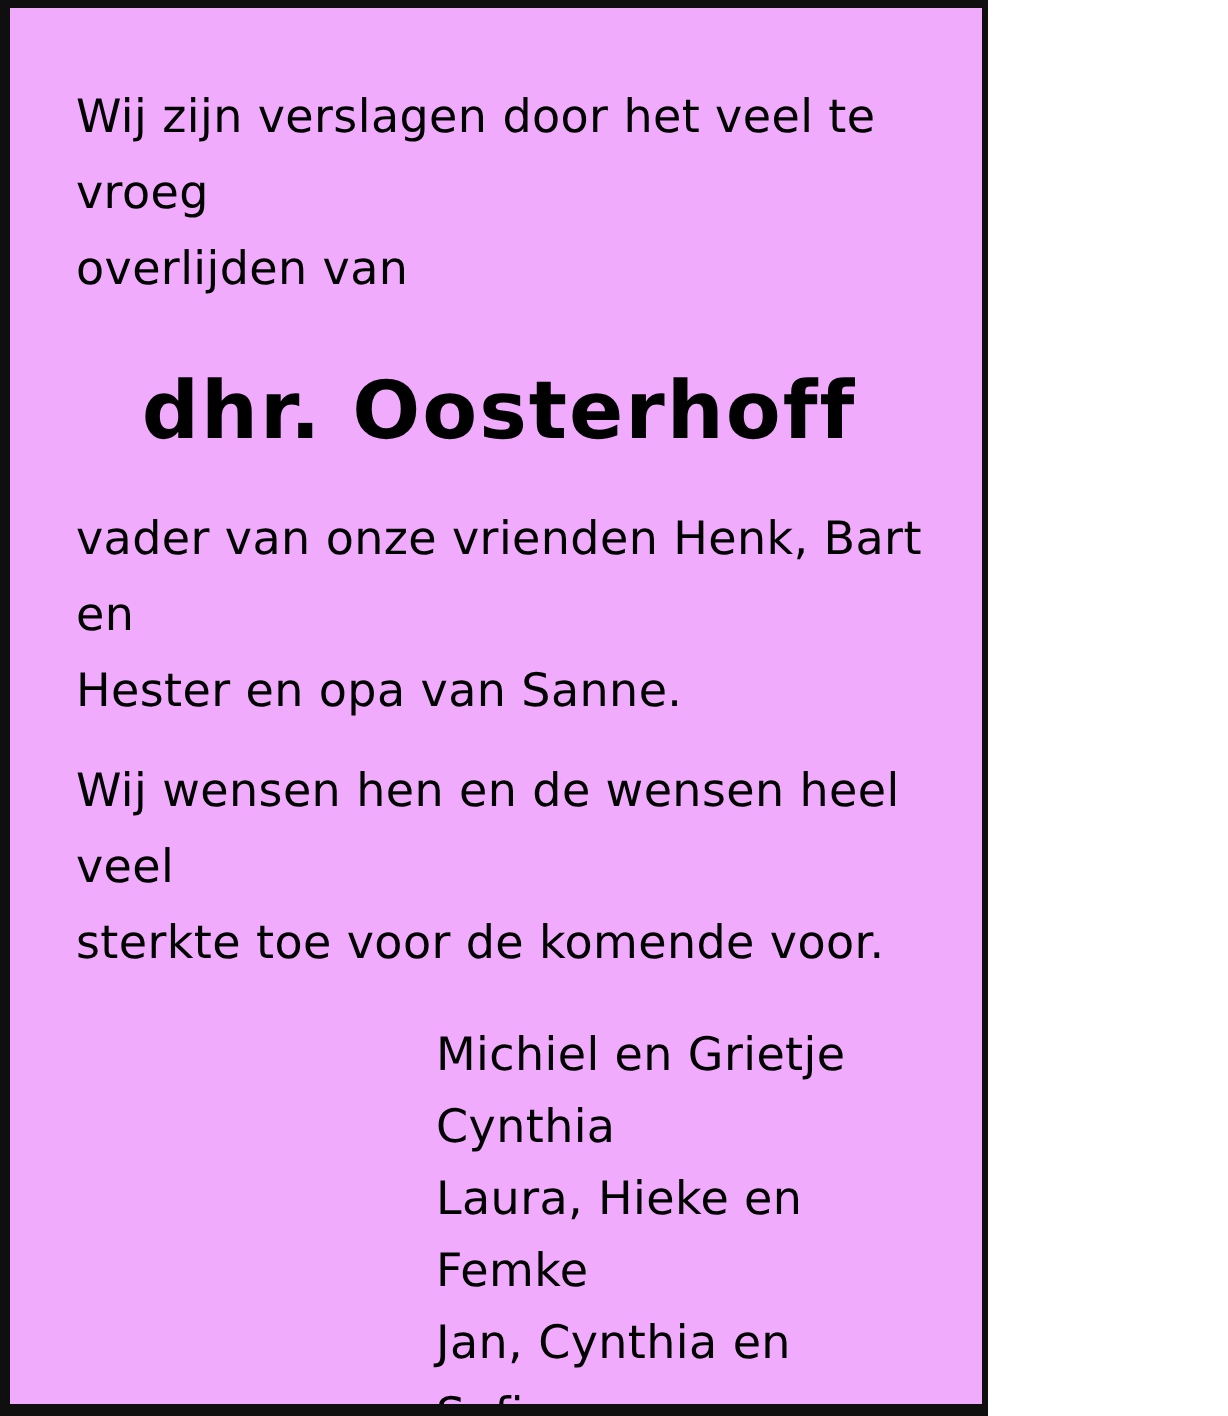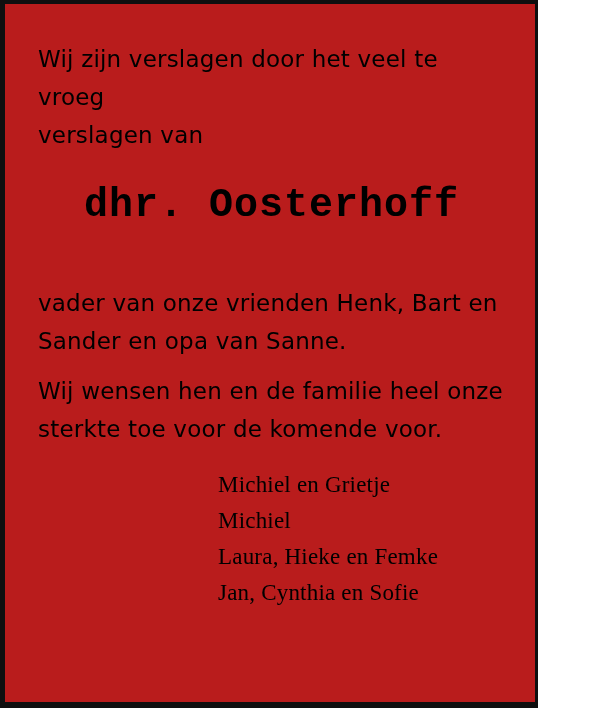--- a/index.html
+++ b/index.html
@@ -2,24 +2,24 @@
 <html><head>
 <meta charset="utf-8">
 <style>
   html, body {
     margin: 0;
     padding: 0;
     background: #ffffff;
   }
   .page {
     position: relative;
-    width: 538px;
+    width: 494px;
     height: 708px;
     box-sizing: border-box;
-    background: #b91c1c;
+    background: #f0abfc;
     border-style: solid;
     border-color: #0f0f0f;
     border-width: 4px 3px 6px 5px;
     overflow: hidden;
     font-family: "DejaVu Sans", sans-serif;
     color: #000000;
   }
   .content {
     position: relative;
     padding: 36px 30px 0 33px;
@@ -31,67 +31,65 @@
     letter-spacing: 0.2px;
   }
   .intro { margin: 0; }
   .deceased {
     margin: 28px 0 0 0;
     font-size: 40px;
     line-height: 48px;
     font-weight: bold;
     text-align: center;
     letter-spacing: 1px;
-    font-family: Liberation Mono, monospace;
   }
-  .para-1 { margin-top: 54px; }
+  .para-1 { margin-top: 21px; }
   .para-2 { margin-top: 12px; }
   .signatures {
     margin: 19px 0 0 180px;
   }
   .signature-line {
     font-size: 23px;
     line-height: 36px;
     letter-spacing: 0.2px;
-    font-family: Liberation Serif, serif;
   }
   .logo {
     position: absolute;
     left: 548px;
     top: 640px;
     width: 50px;
     height: 60px;
   }
 </style>
 </head>
 <body>
 
 <div class="page">
   <div class="content">
 
     <div class="intro">
       <div>Wij zijn verslagen door het veel te vroeg</div>
-      <div>verslagen van</div>
+      <div>overlijden van</div>
     </div>
 
     <h1 class="deceased">dhr. Oosterhoff</h1>
 
     <div class="para para-1">
       <div>vader van onze vrienden Henk, Bart en</div>
-      <div>Sander en opa van Sanne.</div>
+      <div>Hester en opa van Sanne.</div>
     </div>
 
     <div class="para para-2">
-      <div>Wij wensen hen en de familie heel onze</div>
+      <div>Wij wensen hen en de wensen heel veel</div>
       <div>sterkte toe voor de komende voor.</div>
     </div>
 
     <div class="signatures">
       <div class="signature-line">Michiel en Grietje</div>
-      <div class="signature-line">Michiel</div>
+      <div class="signature-line">Cynthia</div>
       <div class="signature-line">Laura, Hieke en Femke</div>
       <div class="signature-line">Jan, Cynthia en Sofie</div>
     </div>
 
   </div>
 
   <svg class="logo" viewBox="0 0 50 60" xmlns="http://www.w3.org/2000/svg" aria-hidden="true">
     <circle cx="24.5" cy="24.5" r="24" fill="#8d8d8d"></circle>
 
     <path d="M27 7 c3.5 -2 7 0 7 3.5 c0 2 -1 3.5 -2.2 4.5 c3.2 2 5.2 6 5.2 10 l-1 13 c-0.3 3 -1.2 6 -2.3 8.5 l-2.7 9.5 l-4.5 0 l-0.3 -10 l-3 0 l-0.2 10 l-4.5 0 l-2.5 -14 l2 -26 z" fill="#8d8d8d" stroke="#ffffff" stroke-width="1.6"></path>

